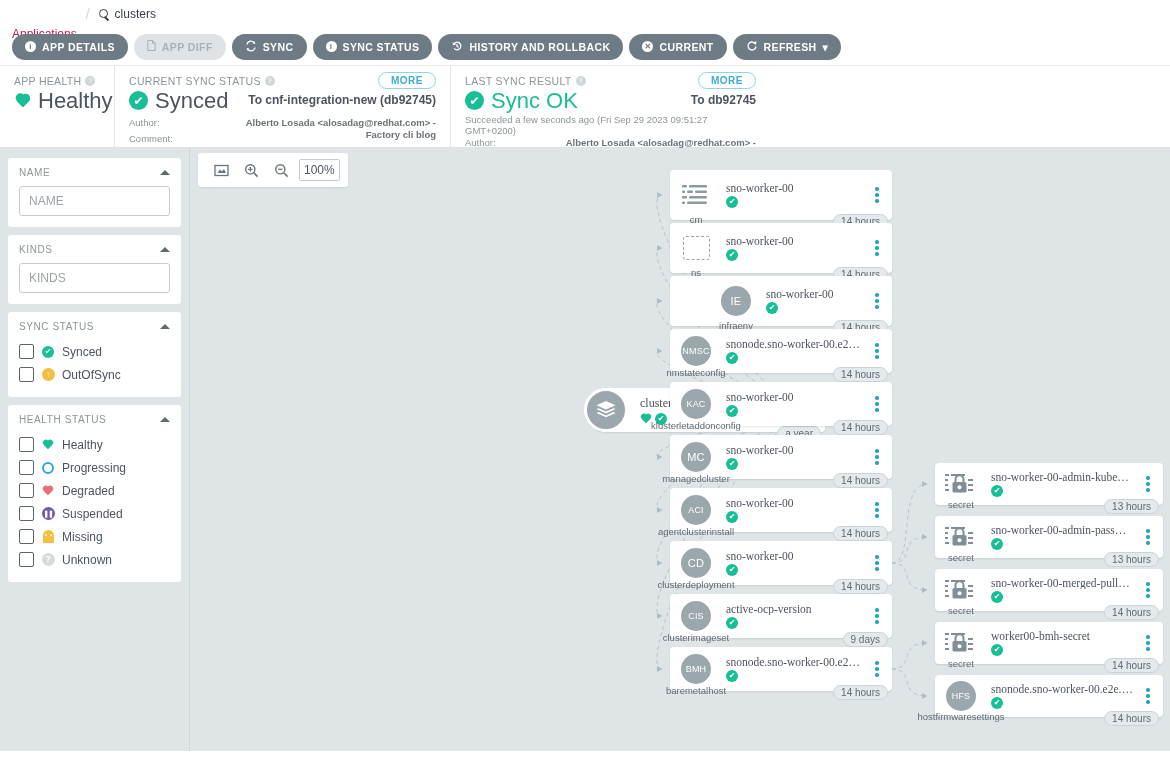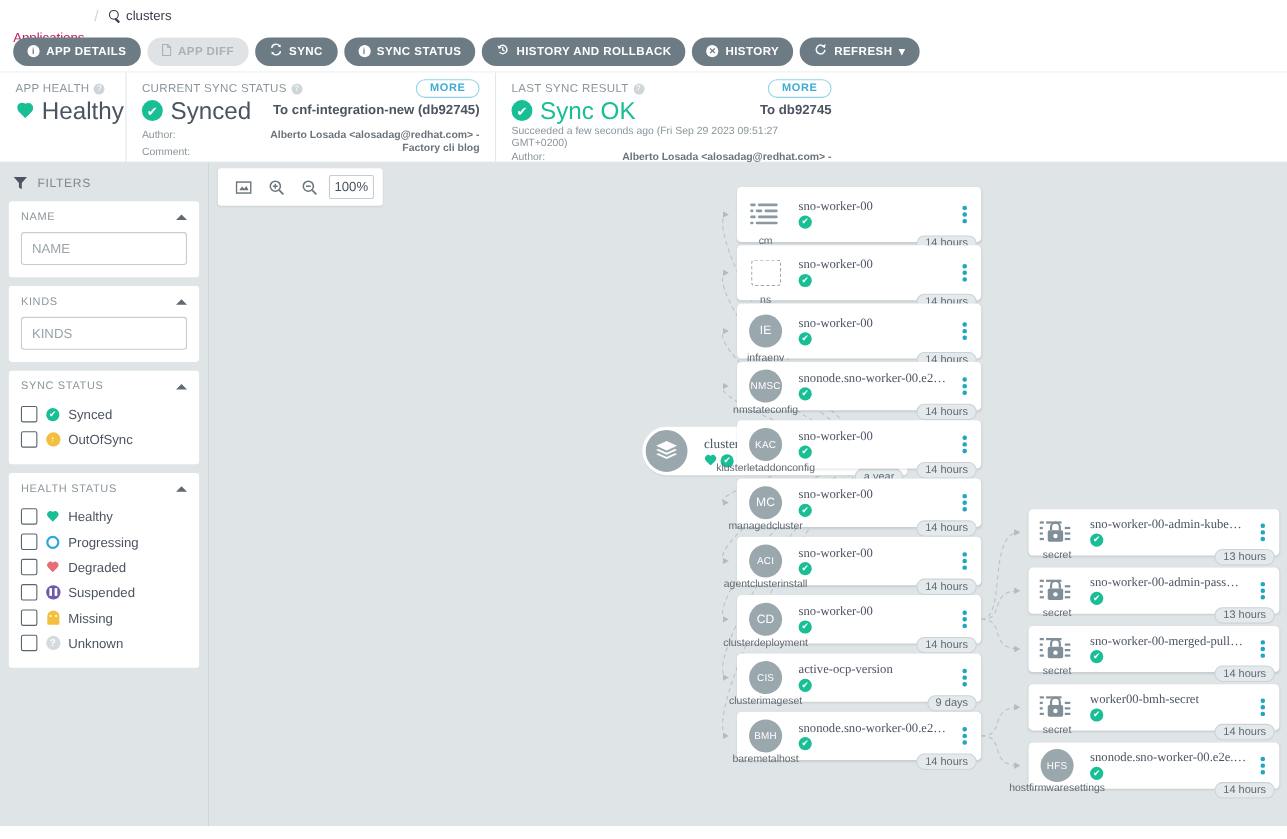--- a/index.html
+++ b/index.html
@@ -367,21 +367,21 @@
           <path d="M2.4 5 A3.8 3.8 0 1 1 3.1 8.4" fill="none" stroke="#fff" stroke-width="1.3"></path>
           <path d="M1.2 2.2 L2.6 5.3 L5.3 4.3 Z" fill="#fff"></path>
           <path d="M6 4 V6.3 L7.7 7.2" fill="none" stroke="#fff" stroke-width="1.2"></path>
         </svg>
     </span>
     <span>HISTORY AND ROLLBACK</span>
   </button>
 
   <button class="tb-btn">
     <span class="glyph-circle">✕</span>
-    <span>HISTORY</span>
+    <span>CURRENT</span>
   </button>
 
   <button class="tb-btn">
     <span class="tb-ico">
       <svg width="12" height="12" viewBox="0 0 12 12">
           <path d="M9.6 4.2 A4 4 0 1 0 10 6.4" fill="none" stroke="#fff" stroke-width="1.3"></path>
           <path d="M10.6 1 L9.9 4.6 L6.9 3.1 Z" fill="#fff"></path>
         </svg>
     </span>
     <span>REFRESH</span>
@@ -450,28 +450,20 @@
         <span>Alberto Losada &lt;alosadag@redhat.com&gt; -</span>
         <span>Factory cli blog</span>
       </div>
     </div>
   </div>
 </div>
 
 <div id="body-split">
 
   <div id="sidebar">
-    <div class="filters-head">
-      <span class="funnel">
-        <svg width="13" height="13" viewBox="0 0 13 13">
-            <path d="M0.5 1 H12.5 L7.8 6.4 V12 L5.2 10.4 V6.4 Z" fill="#4c5461"></path>
-          </svg>
-      </span>
-      <span>FILTERS</span>
-    </div>
 
     <div class="f-card">
       <div class="f-card-head">
         <span>NAME</span>
         <span class="caret-up"></span>
       </div>
       <input class="f-input" placeholder="NAME" style="">
     </div>
 
     <div class="f-card">
@@ -664,21 +656,21 @@
               <span class="chk-circle sm">✔</span>
             </div>
           </div>
           <div class="kebab">
             <i></i>
             <i></i>
             <i></i>
           </div>
           <div class="age-pill">14 hours</div>
         </div>
-        <div class="node" style="left: 480px; top: 128px; width: 222px; height: 50px;">
+        <div class="node" style="left: 480px; top: 128px; width: 222px; height: 50px; padding-left: 40px;">
           <div class="node-icon-wrap">
             <div class="kind-circle big">IE</div>
             <span class="kind-label">infraenv</span>
           </div>
           <div class="node-body">
             <div class="node-title">sno-worker-00</div>
             <div class="node-status">
               <span class="chk-circle sm">✔</span>
             </div>
           </div>

